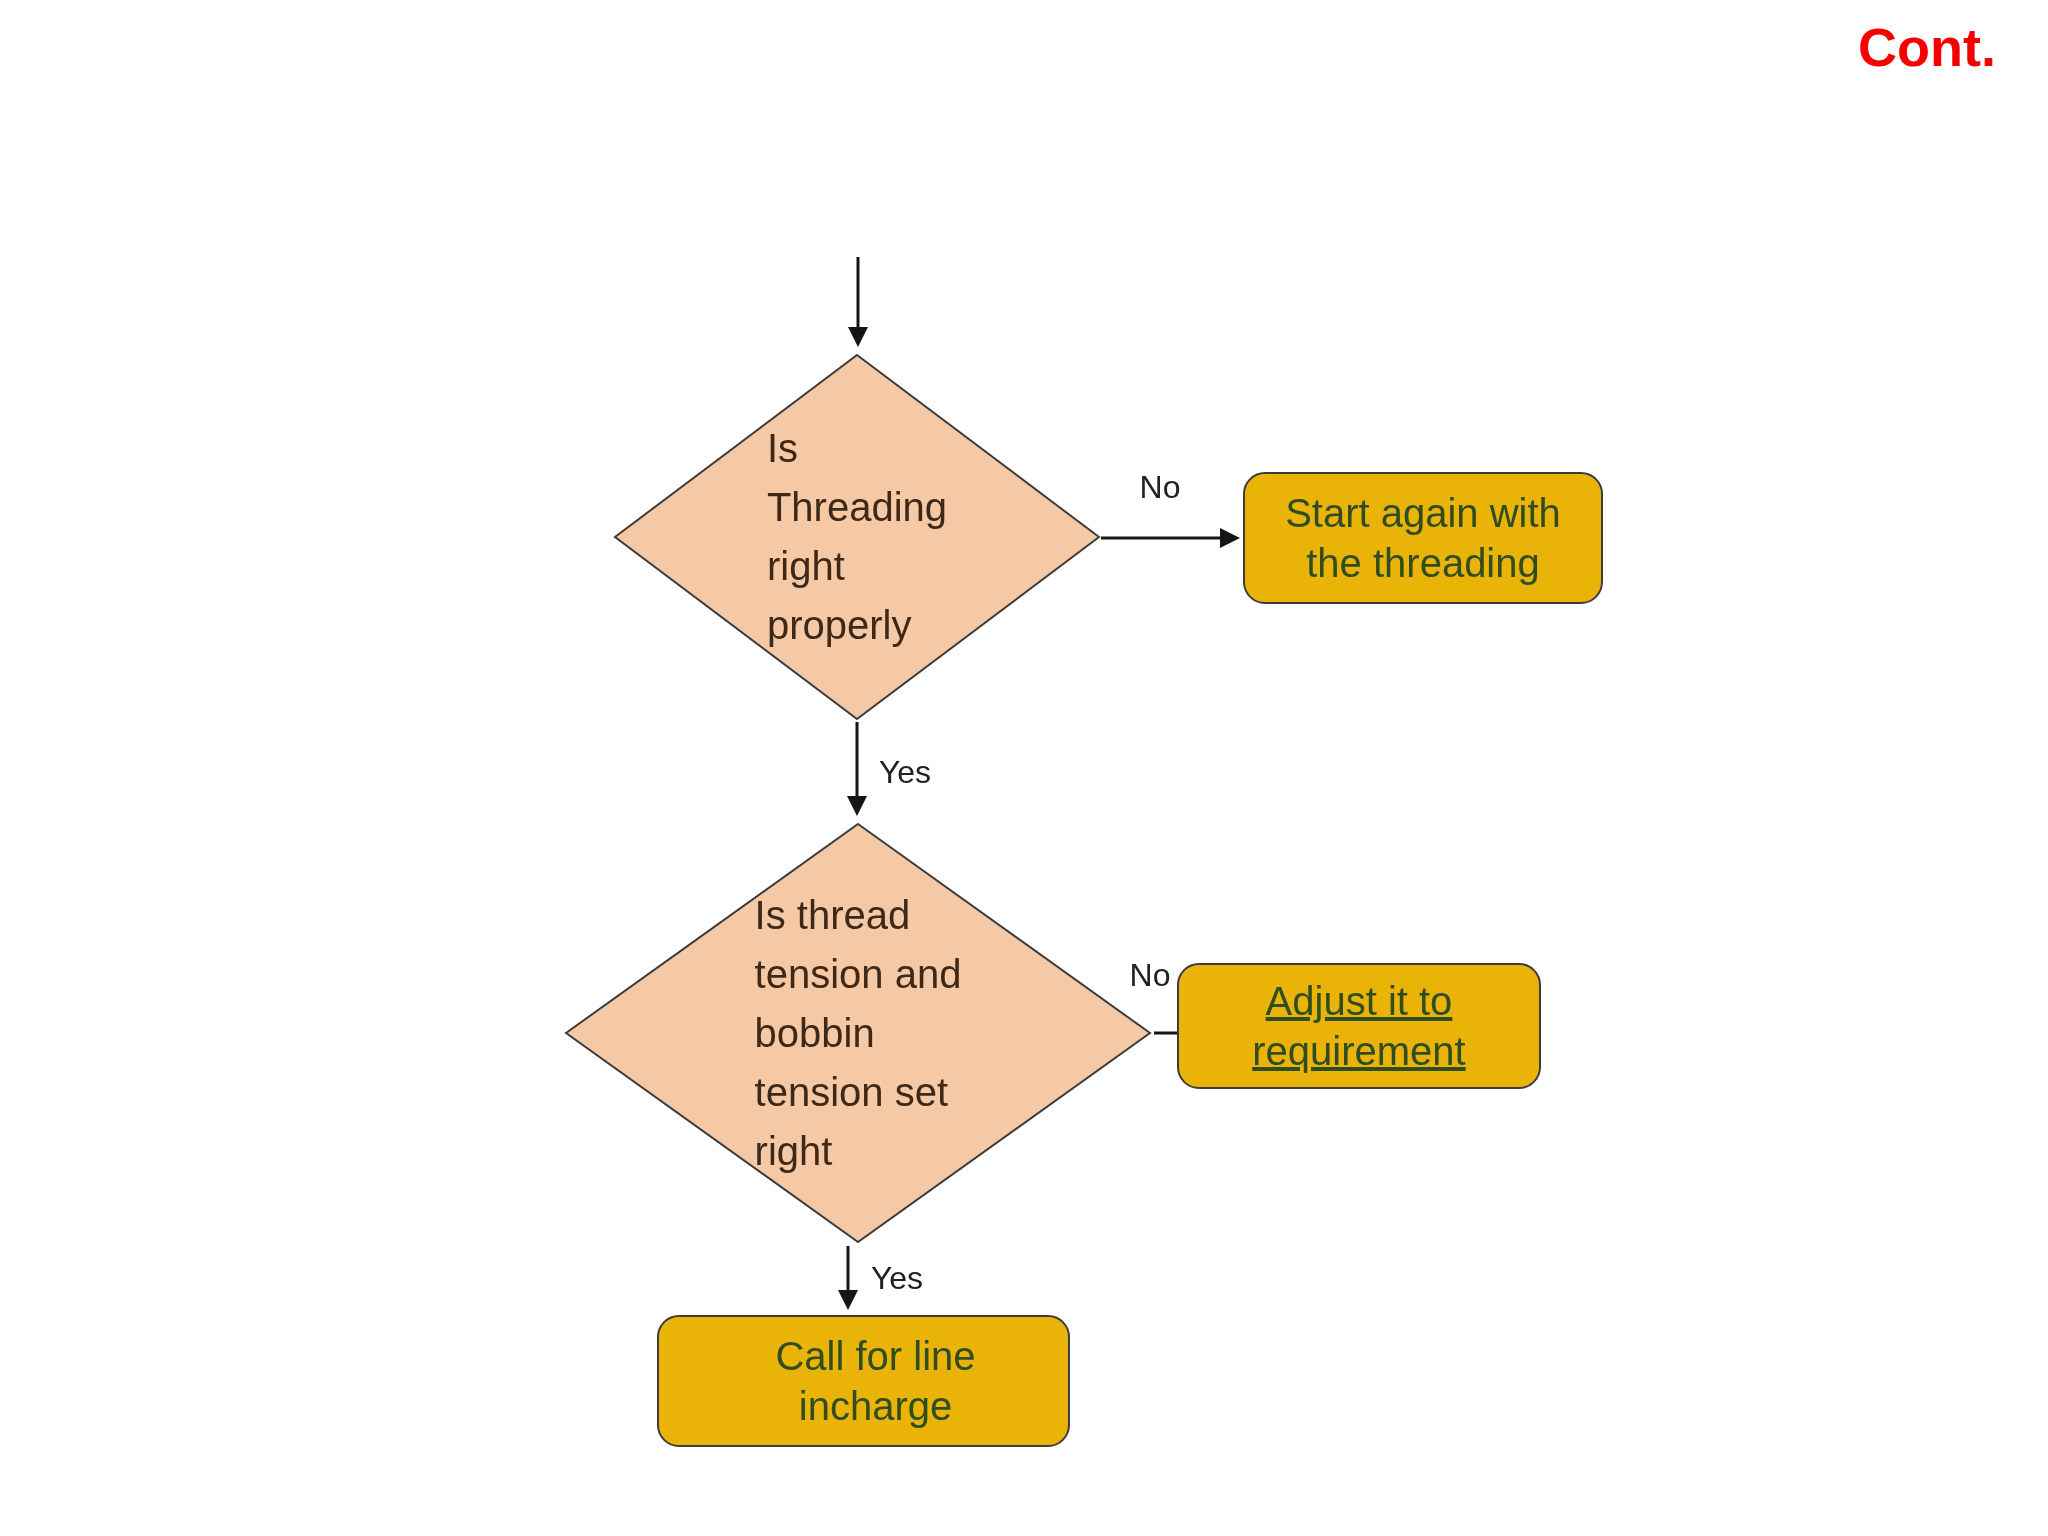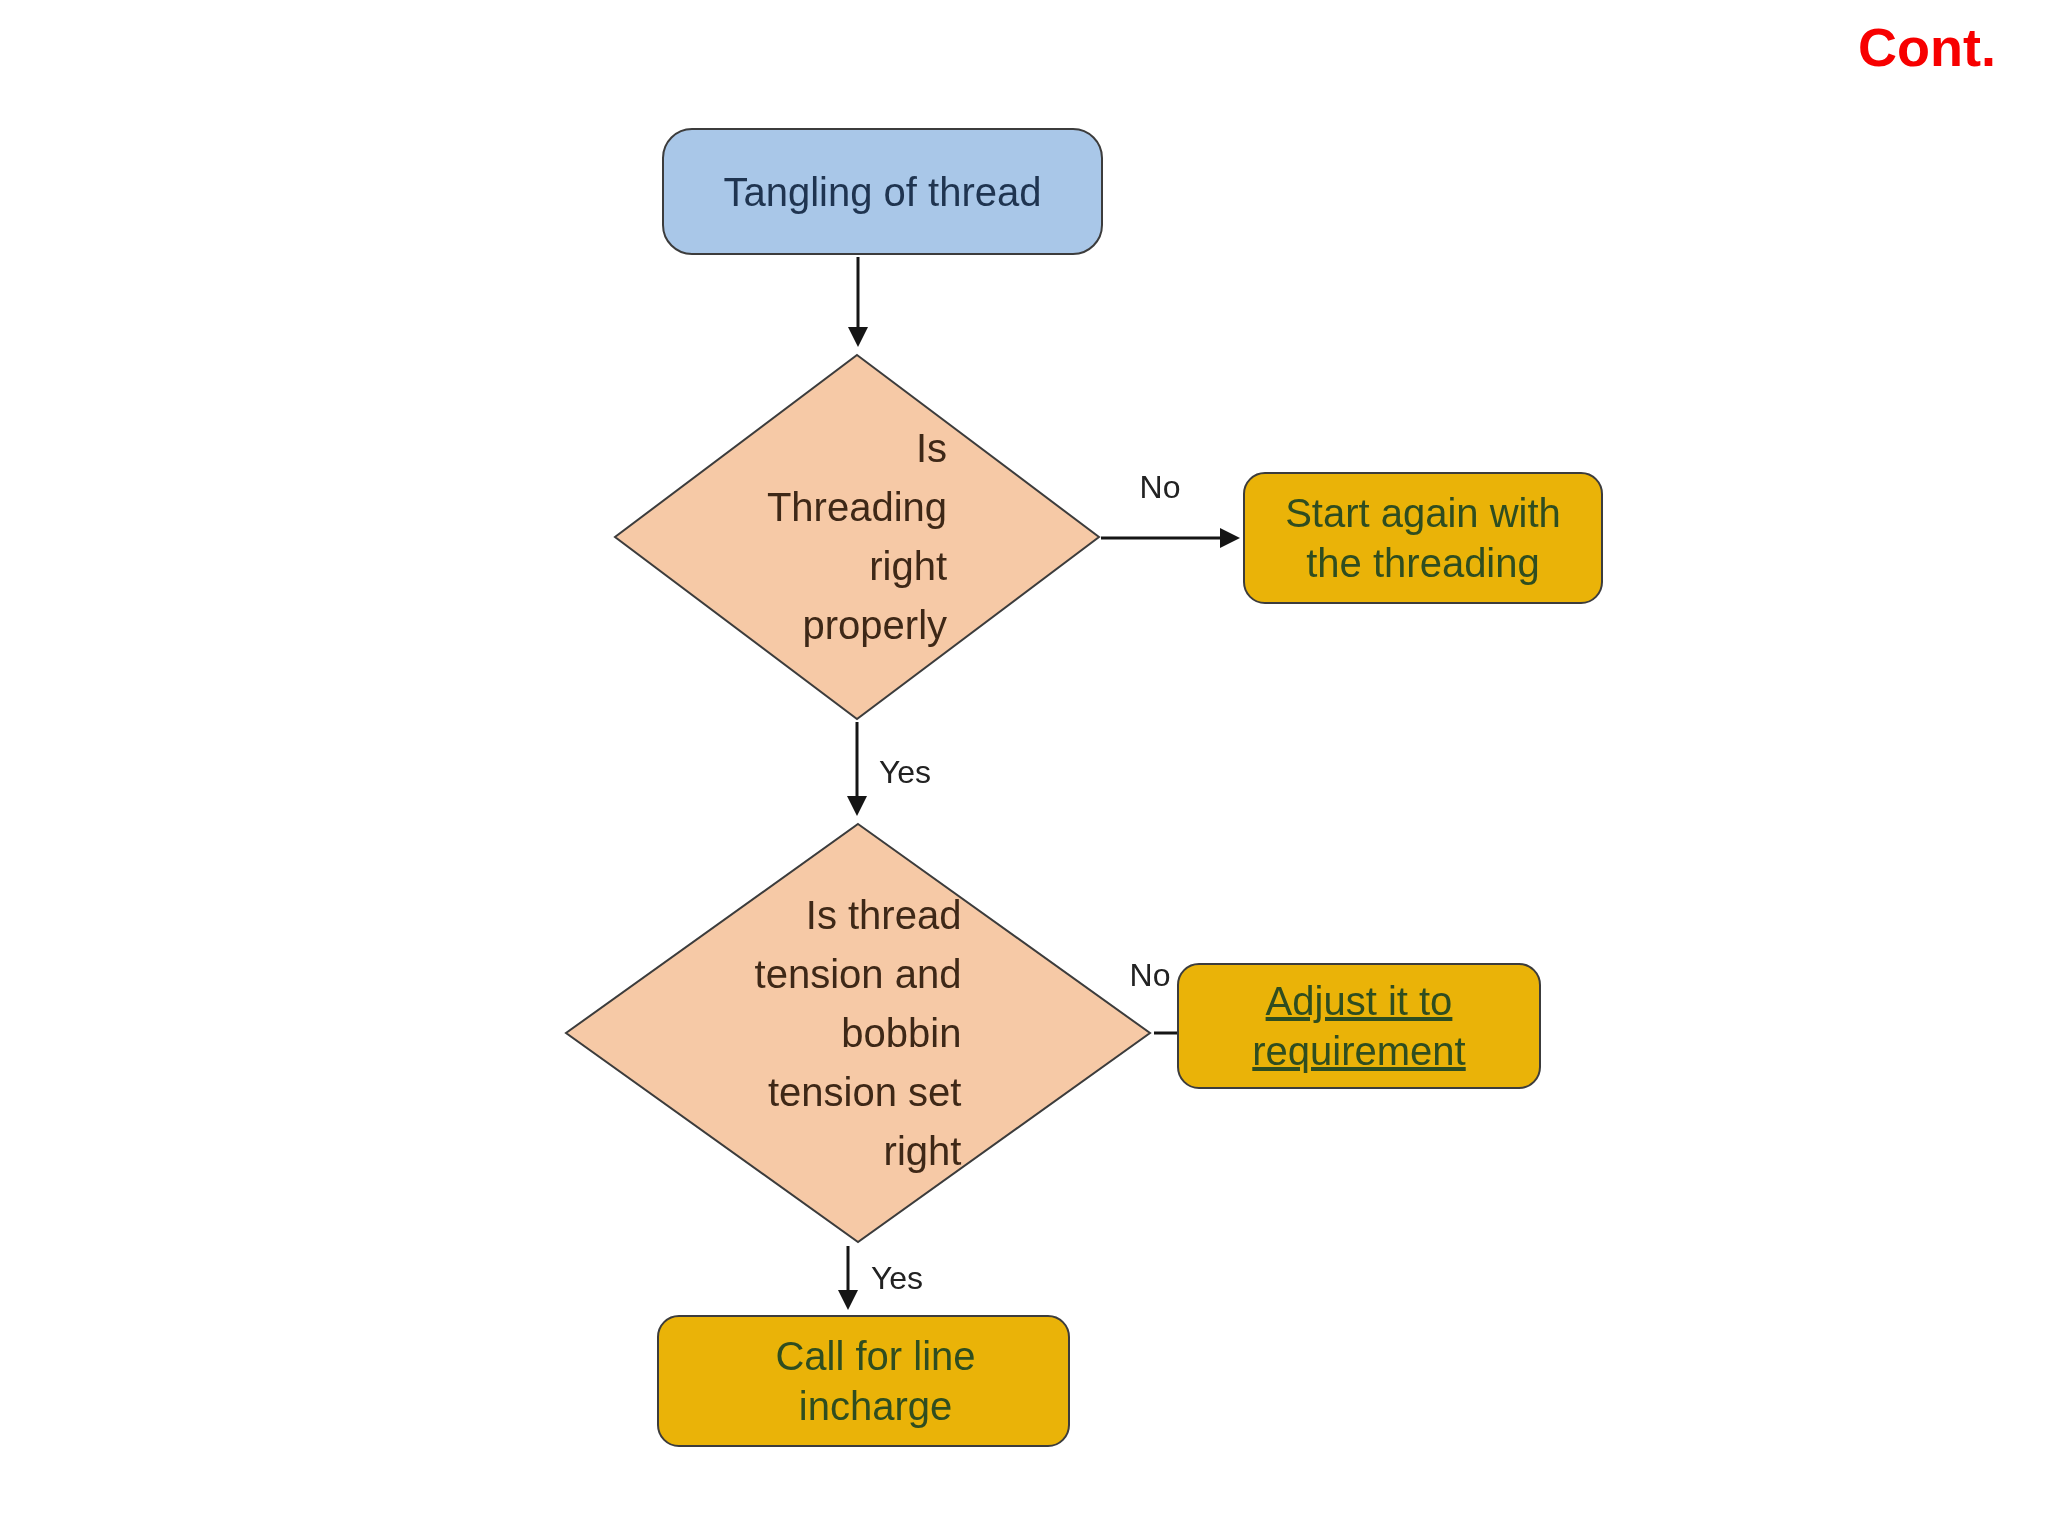--- a/index.html
+++ b/index.html
@@ -69,21 +69,21 @@
   .decision .diamond-svg polygon {
     fill: #f6c9a6;
     stroke: #3c3c3c;
     stroke-width: 2;
     vector-effect: non-scaling-stroke;
   }
   .decision .dlines {
     position: relative;
     font-size: 40px;
     line-height: 59px;
-    text-align: right;
+    text-align: left;
   }
 
   .decision.d1 { left: 613px; top: 353px; width: 488px; height: 368px; }
   .decision.d2 { left: 564px; top: 822px; width: 588px; height: 422px; }
 
   .edge-label {
     position: absolute;
     transform: translate(-50%, -50%);
     font-size: 32px;
     color: #222222;
@@ -107,23 +107,20 @@
         <path d="M0,0 L10,5 L0,10 z" fill="#151515"></path>
       </marker>
     </defs>
     <line x1="858" y1="257" x2="858" y2="343" marker-end="url(#arrow)"></line>
     <line x1="1101" y1="538" x2="1236" y2="538" marker-end="url(#arrow)"></line>
     <line x1="857" y1="722" x2="857" y2="812" marker-end="url(#arrow)"></line>
     <line x1="1154" y1="1033" x2="1232" y2="1033" marker-end="url(#arrow)"></line>
     <line x1="848" y1="1246" x2="848" y2="1306" marker-end="url(#arrow)"></line>
   </svg>
 
-  <div class="node box process">
-    <span>Tangling of thread</span>
-  </div>
 
   <div class="node decision d1">
     <svg class="diamond-svg" viewBox="0 0 488 368" preserveAspectRatio="none">
       <polygon points="244,2 486,184 244,366 2,184"></polygon>
     </svg>
     <div class="dlines">
       <div>Is</div>
       <div>Threading</div>
       <div>right</div>
       <div>properly</div>

